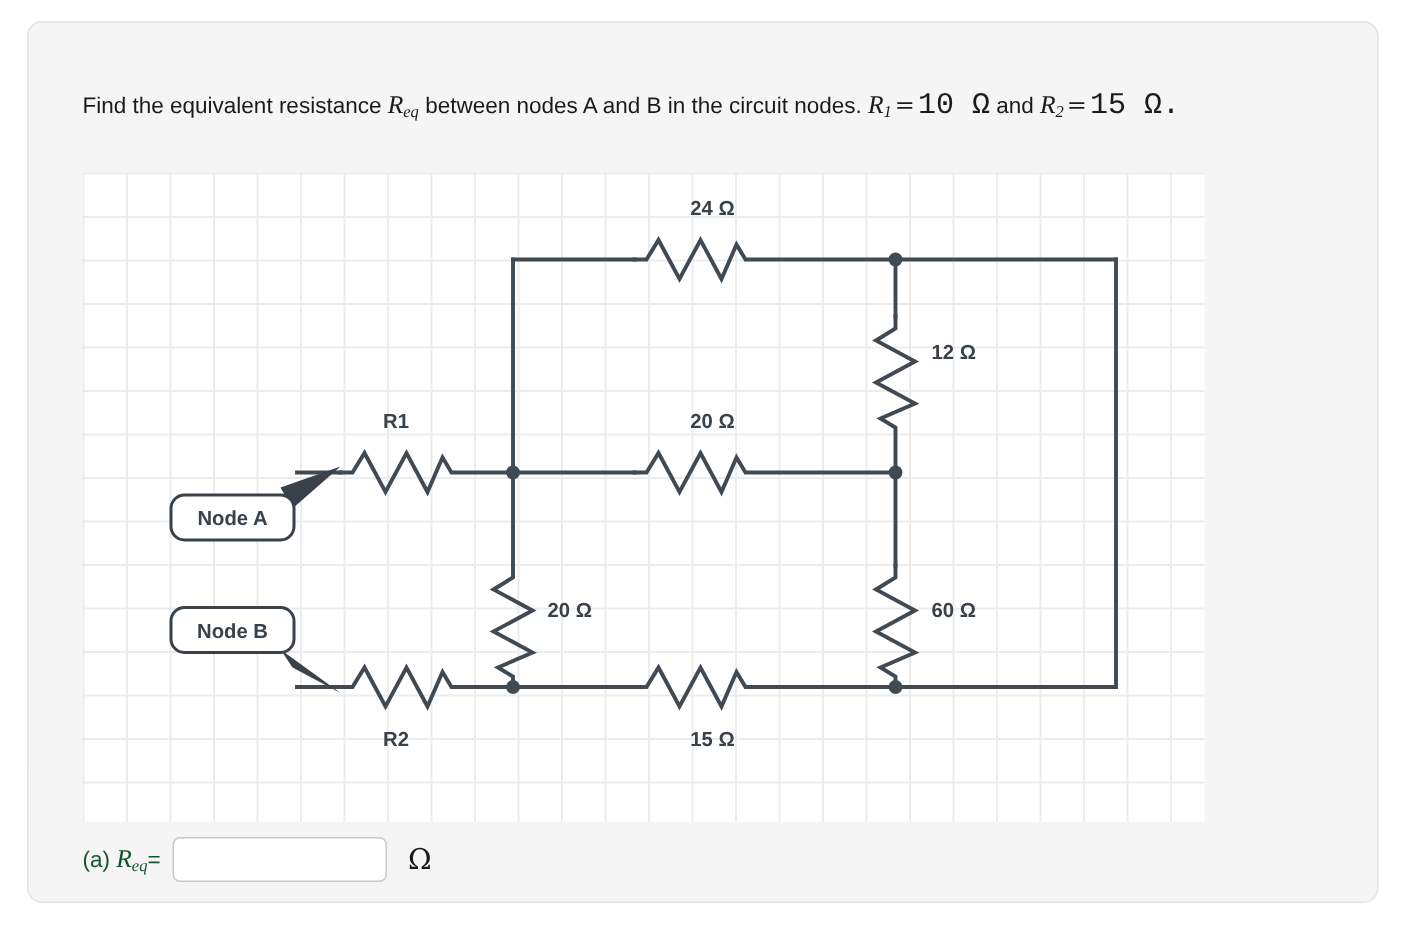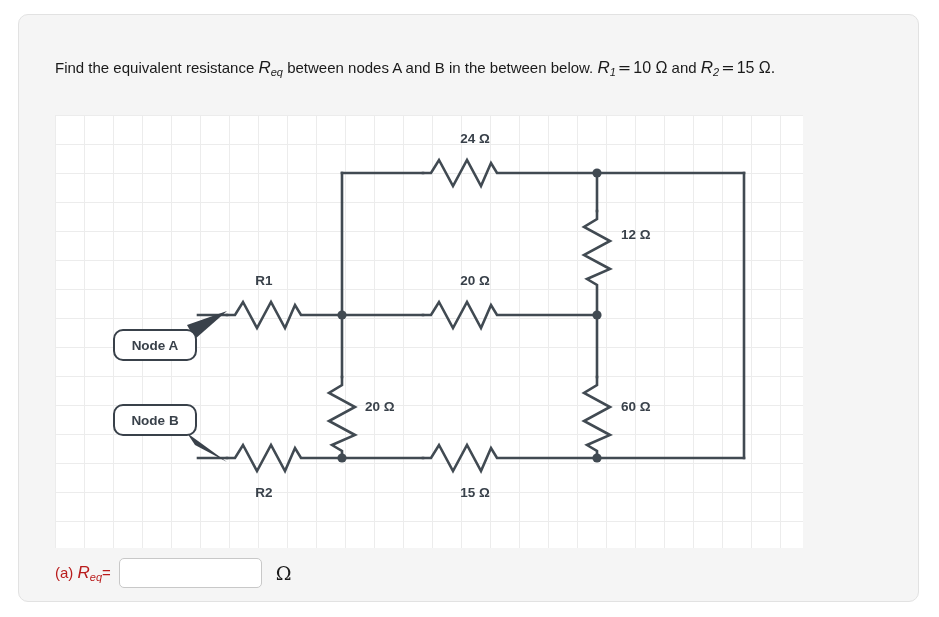--- a/index.html
+++ b/index.html
@@ -30,35 +30,35 @@
     position: absolute;
     left: 36px;
     top: 42px;
     width: 860px;
     font-size: 15px;
     color: #1a1a1a;
     line-height: 1.35;
     white-space: nowrap;
   }
   .mathvar {
-    font-family: Liberation Sans, sans-serif;
+    font-family: Liberation Serif, serif;
     font-style: italic;
     font-size: 17px;
     margin-top: 44px;
   }
   .mathvar .sub {
     font-size: 11px;
     font-style: italic;
     vertical-align: -0.25em;
     letter-spacing: 0;
   }
   .mathnum {
-    font-family: Liberation Sans, sans-serif;
+    font-family: Liberation Mono, monospace;
     font-style: normal;
-    font-size: 16px;
+    font-size: 20px;
     text-align: right;
   }
   .mathop {
     font-family: "DejaVu Serif", "Liberation Serif", serif;
     font-style: normal;
     font-size: 16px;
     padding: 0 2px;
   }
 
   
@@ -92,21 +92,21 @@
   .answer-row {
     position: absolute;
     left: 36px;
     top: 538px;
     display: flex;
     align-items: center;
     height: 40px;
   }
   .answer-prefix {
     font-size: 15px;
-    color: #b91c1c;
+    color: #14532d;
     margin-right: 8px;
     white-space: nowrap;
   }
   .answer-input {
     width: 143px;
     height: 30px;
     border: 1px solid #c8c8c8;
     border-radius: 5px;
     background: #ffffff;
     box-sizing: border-box;
@@ -131,21 +131,21 @@
 </head>
 <body>
 
 <div id="page">
 
   <div class="panel">
 
     <div class="question-text">
       <span>Find the equivalent resistance</span>
       <span class="mathvar"><span>R</span><span class="sub">eq</span></span>
-      <span>between nodes A and B in the between below.</span>
+      <span>between nodes A and B in the circuit nodes.</span>
       <span class="mathvar"><span>R</span><span class="sub">1</span></span><span class="mathop">=</span><span class="mathnum">10 Ω</span>
       <span>and</span>
       <span class="mathvar"><span>R</span><span class="sub">2</span></span><span class="mathop">=</span><span class="mathnum">15 Ω</span><span class="mathnum">.</span>
     </div>
 
     <div class="circuit-area">
       <div class="grid-bg"></div>
 
       <svg class="circuit-svg" width="748" height="433" viewBox="0 0 748 433">
         <g fill="none" stroke="#414a52" stroke-width="2.6" stroke-linecap="square" stroke-linejoin="miter">

